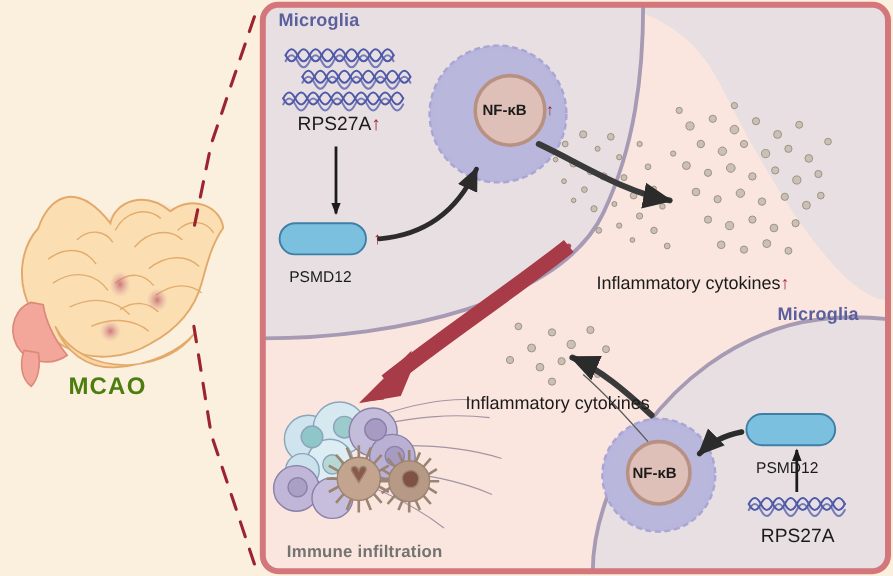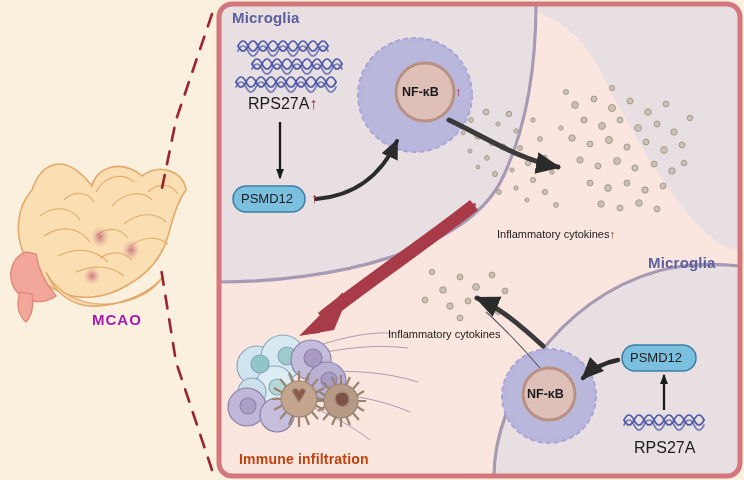--- a/index.html
+++ b/index.html
@@ -10,29 +10,29 @@
   }
   #stage{position:relative;width:624px;height:480px;}
   #stage svg.layer{position:absolute;left:0;top:0;width:744px;height:480px;}
 
   .lbl{position:absolute;white-space:nowrap;line-height:1;}
 
   .microglia-label{
     font-size:15px;font-weight:bold;color:#5a5f9e;letter-spacing:.2px;
   }
   .mcao-label{
-    font-size:15px;font-weight:bold;color:#a21caf;letter-spacing:1px;margin-left:35px;
+    font-size:20px;font-weight:bold;color:#4d7c0f;letter-spacing:1px;
   }
   .immune-label{
-    font-size:14px;font-weight:bold;color:#c2410c;letter-spacing:.2px;
+    font-size:14px;font-weight:bold;color:#737373;letter-spacing:.2px;
   }
   .gene-label{font-size:16px;color:#1b1b1b;}
-  .cyto-label{font-size:11px;color:#1b1b1b;}
+  .cyto-label{font-size:15px;color:#1b1b1b;}
   .nfkb-label{font-size:12.5px;color:#1b1b1b;font-weight:bold;}
-  .psmd-label{font-size:13px;color:#1b1b1b;}
+  .psmd-label{font-size:13px;color:#1b1b1b;margin-top:32px;}
   .uparrow{color:#9b2430;font-weight:bold;}
 </style>
 </head>
 <body>
 
 <div id="stage">
 
   <svg class="layer" viewBox="0 0 744 480">
     <defs>
       <radialGradient id="lesion" cx="50%" cy="50%" r="50%">

